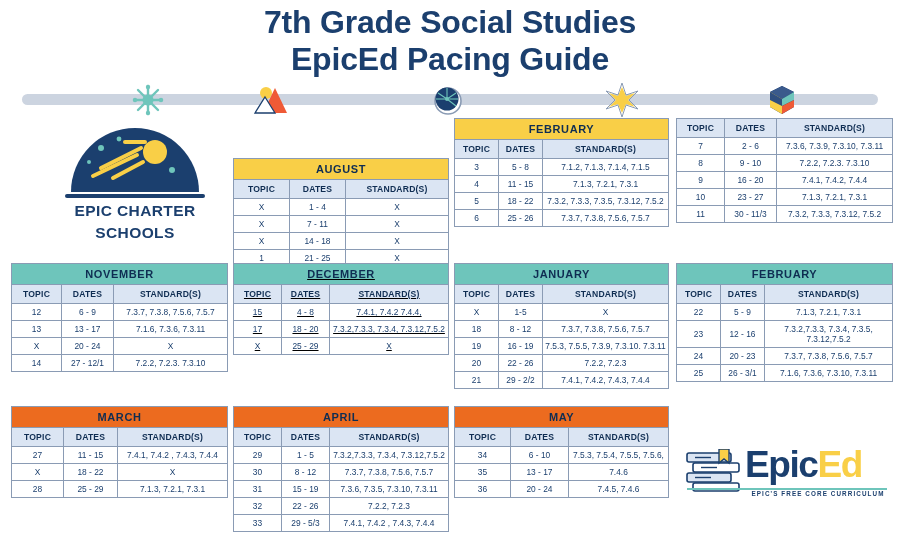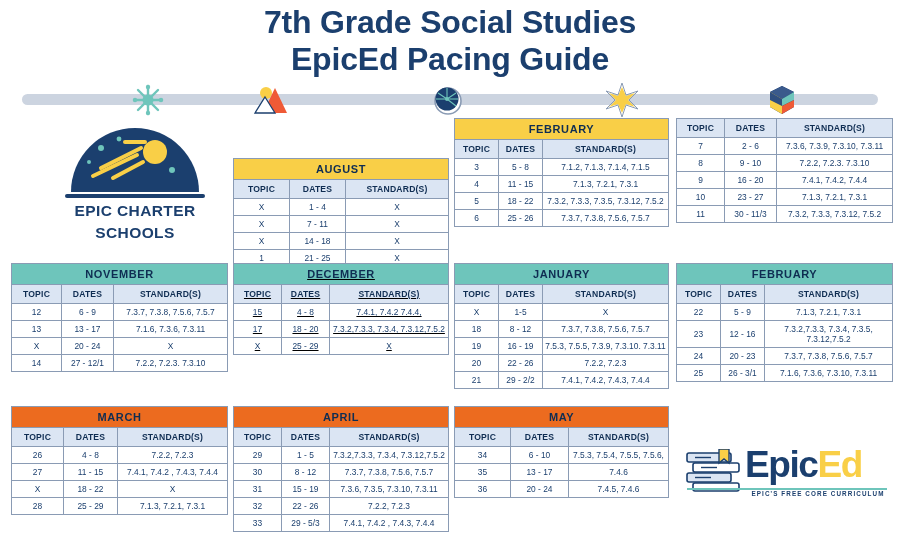--- a/index.html
+++ b/index.html
@@ -508,25 +508,20 @@
         <tbody>
           <tr>
             <td colspan="3" class="m-title orange">MARCH</td>
           </tr>
           <tr>
             <td class="m-sub">TOPIC</td>
             <td class="m-sub">DATES</td>
             <td class="m-sub">STANDARD(S)</td>
           </tr>
           <tr>
-            <td>26</td>
-            <td>4 - 8</td>
-            <td>7.2.2, 7.2.3</td>
-          </tr>
-          <tr>
             <td>27</td>
             <td>11 - 15</td>
             <td>7.4.1, 7.4.2 , 7.4.3, 7.4.4</td>
           </tr>
           <tr>
             <td>X</td>
             <td>18 - 22</td>
             <td>X</td>
           </tr>
           <tr>

